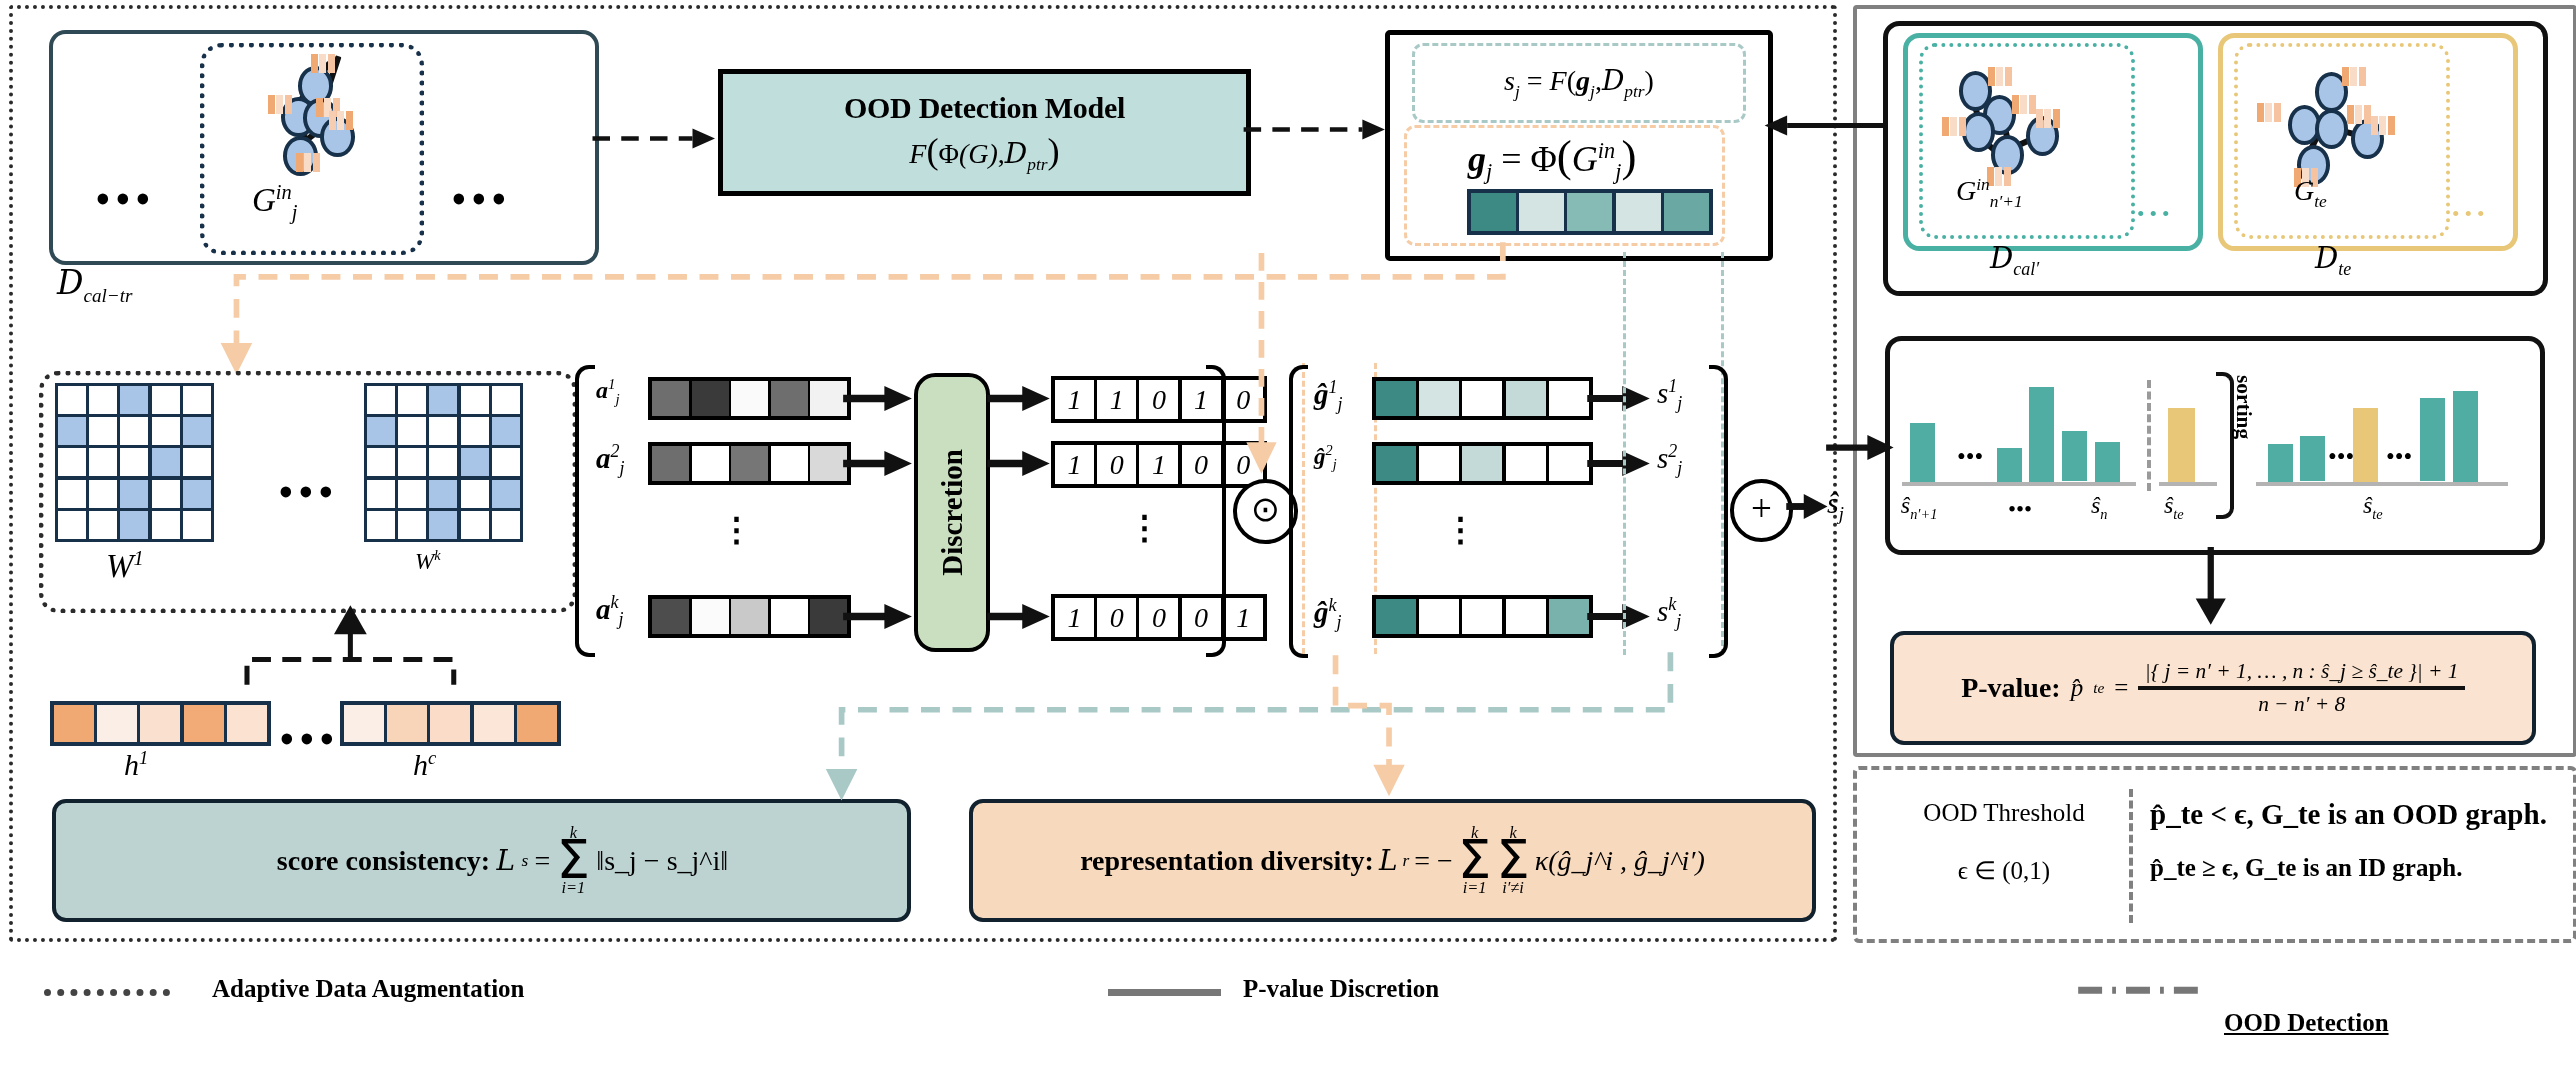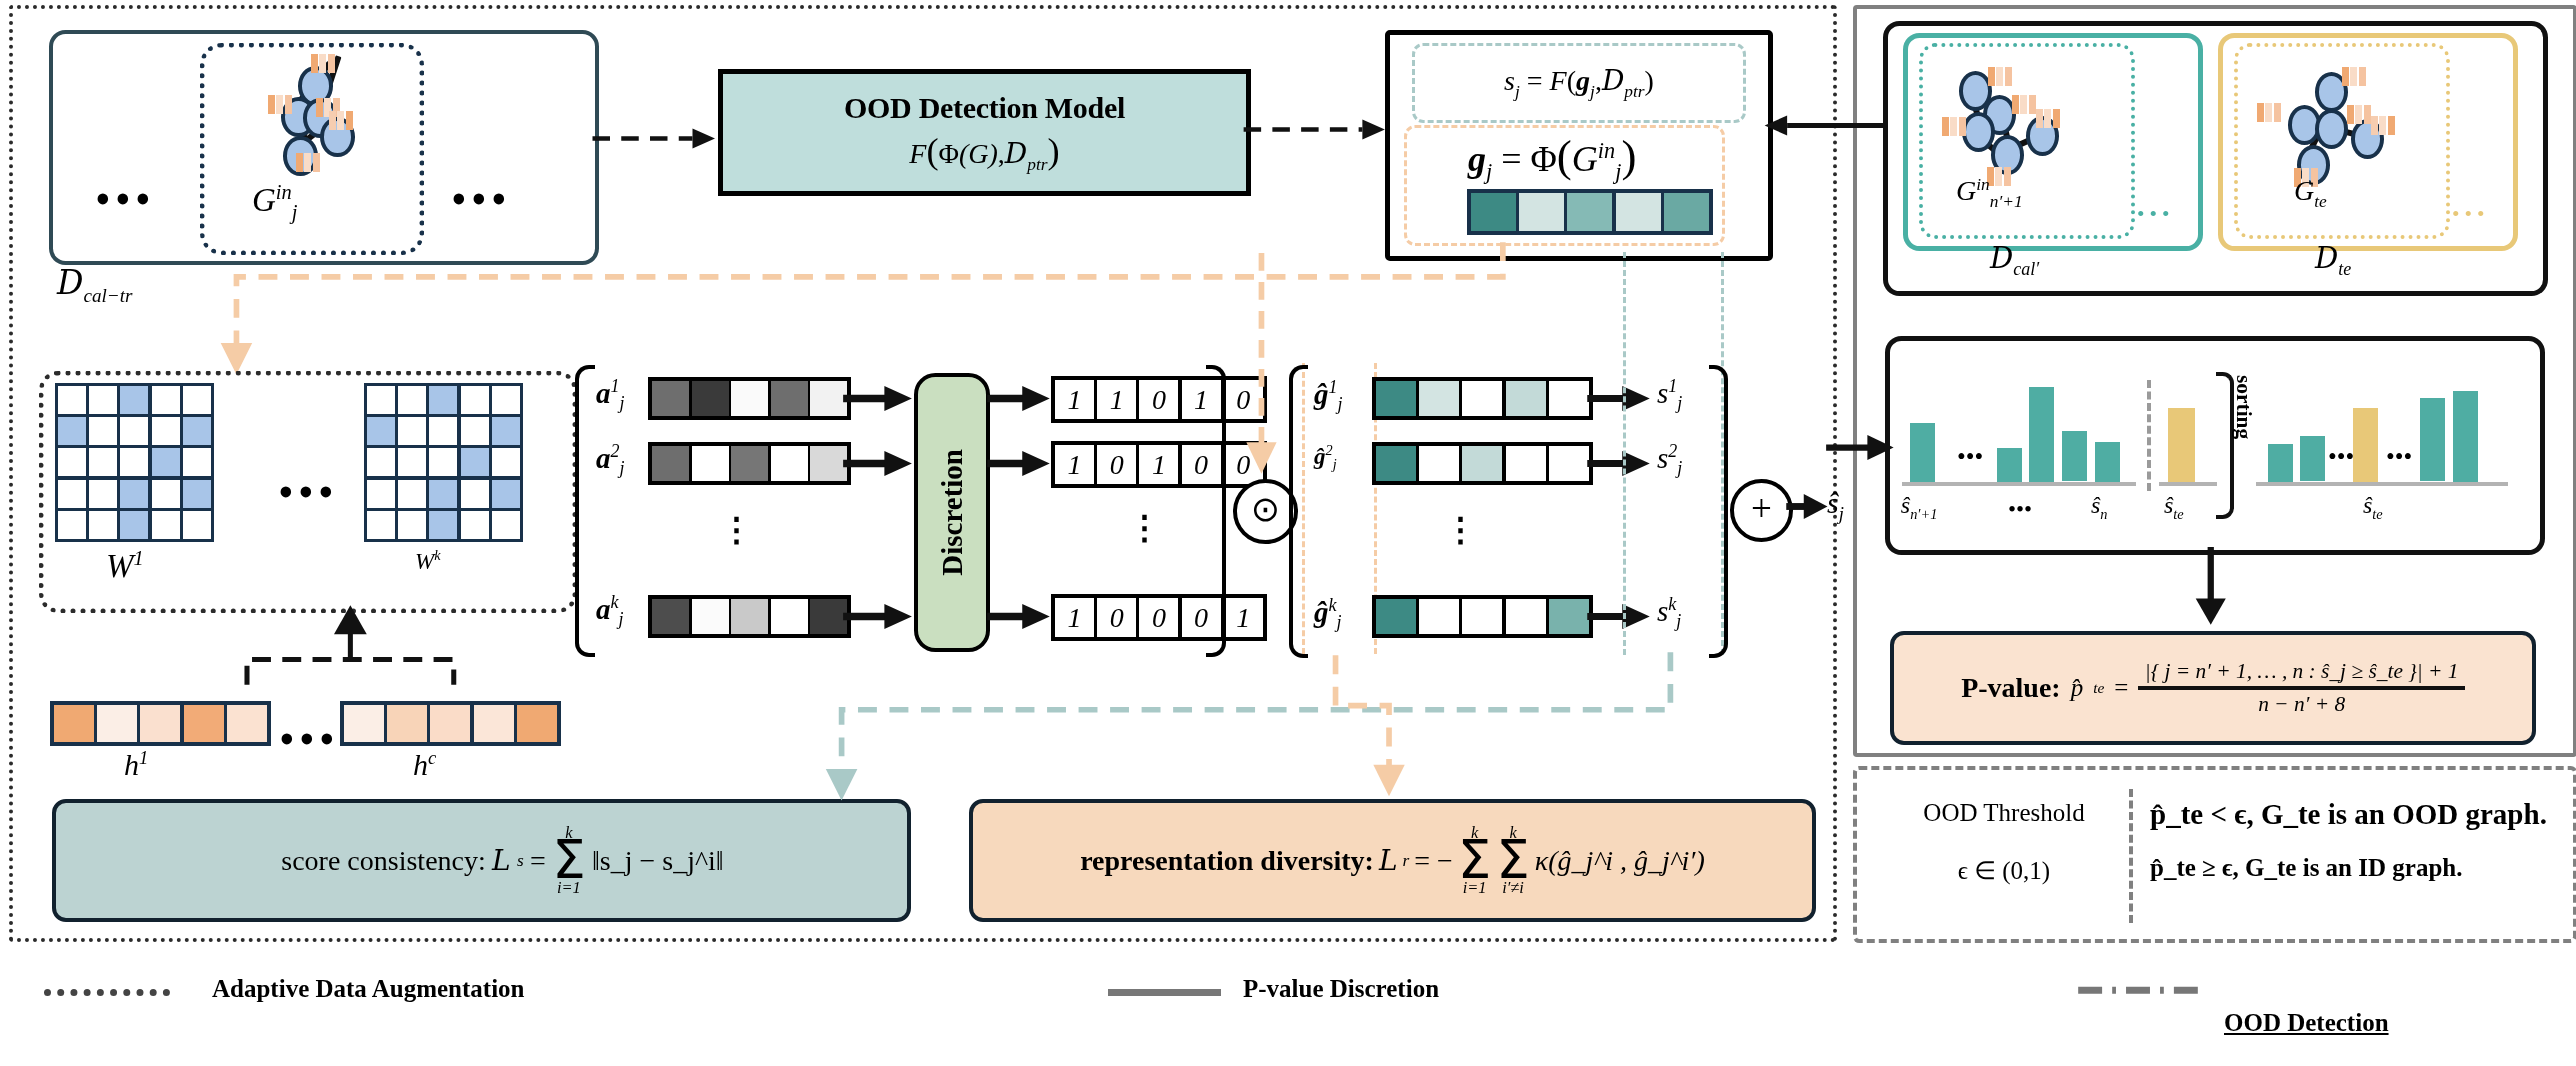--- a/index.html
+++ b/index.html
@@ -269,21 +269,21 @@
 <div class="abs ellipsis-h" style="left:280px;top:732px;">•••</div>
 <div class="abs" style="left:124px;top:747px;font-size:30px;">
   <span class="mi">h</span><span class="sup">1</span>
 </div>
 <div class="abs" style="left:413px;top:747px;font-size:30px;">
   <span class="mi">h</span><span class="sup">c</span>
 </div>
 
 <div class="abs bracket" style="left:575px;top:365px;width:16.4px;height:284px;"></div>
 
-<div class="abs" style="left:596px;top:376px;font-size:29px;">
+<div class="abs" style="left:596px;top:376px;font-size:24px;">
   <span class="mi mb">a</span><span class="sup">1</span><span class="sub">j</span>
 </div>
 <div class="abs" style="left:596px;top:441px;font-size:29px;">
   <span class="mi mb">a</span><span class="sup">2</span><span class="sub">j</span>
 </div>
 <div class="abs" style="left:596px;top:592px;font-size:29px;">
   <span class="mi mb">a</span><span class="sup">k</span><span class="sub">j</span>
 </div>
 
 <div class="abs strip" id="a0" style="left:648px;top:377px;gap:2.5px;">
@@ -444,21 +444,21 @@
   <line x1="0" y1="20" x2="30" y2="20" stroke="#111" stroke-width="11"></line>
     <polygon points="28,0 66,20 28,40" fill="#111"></polygon>
 </svg>
 
 <div class="abs" style="left:1827px;top:486px;font-size:30px;">
   <span class="mi">ŝ</span><span class="sub">j</span>
 </div>
 
 <div class="abs loss-teal ctr" style="left:52px;top:799px;width:851px;height:115px;">
   <div style="font-size:28px;display:flex;align-items:center;gap:6.3px;">
-    <span style="font-weight:normal;margin-left:42px;">score consistency:</span>
+    <span style="font-weight:bold;margin-left:42px;">score consistency:</span>
     <span class="cal">L</span>
       <span class="sub">s</span>
     <span>=</span>
     <span style="display:inline-flex;flex-direction:column;align-items:center;line-height:1;">
       <span style="font-size:16.4px;" class="mi">k</span>
       <span style="font-size:53px;line-height:.72;font-family:'DejaVu Sans',sans-serif;">Σ</span>
       <span style="font-size:16.4px;" class="mi">i=1</span>
     </span>
     <span>‖s_j − s_j^i‖</span>
   </div>

